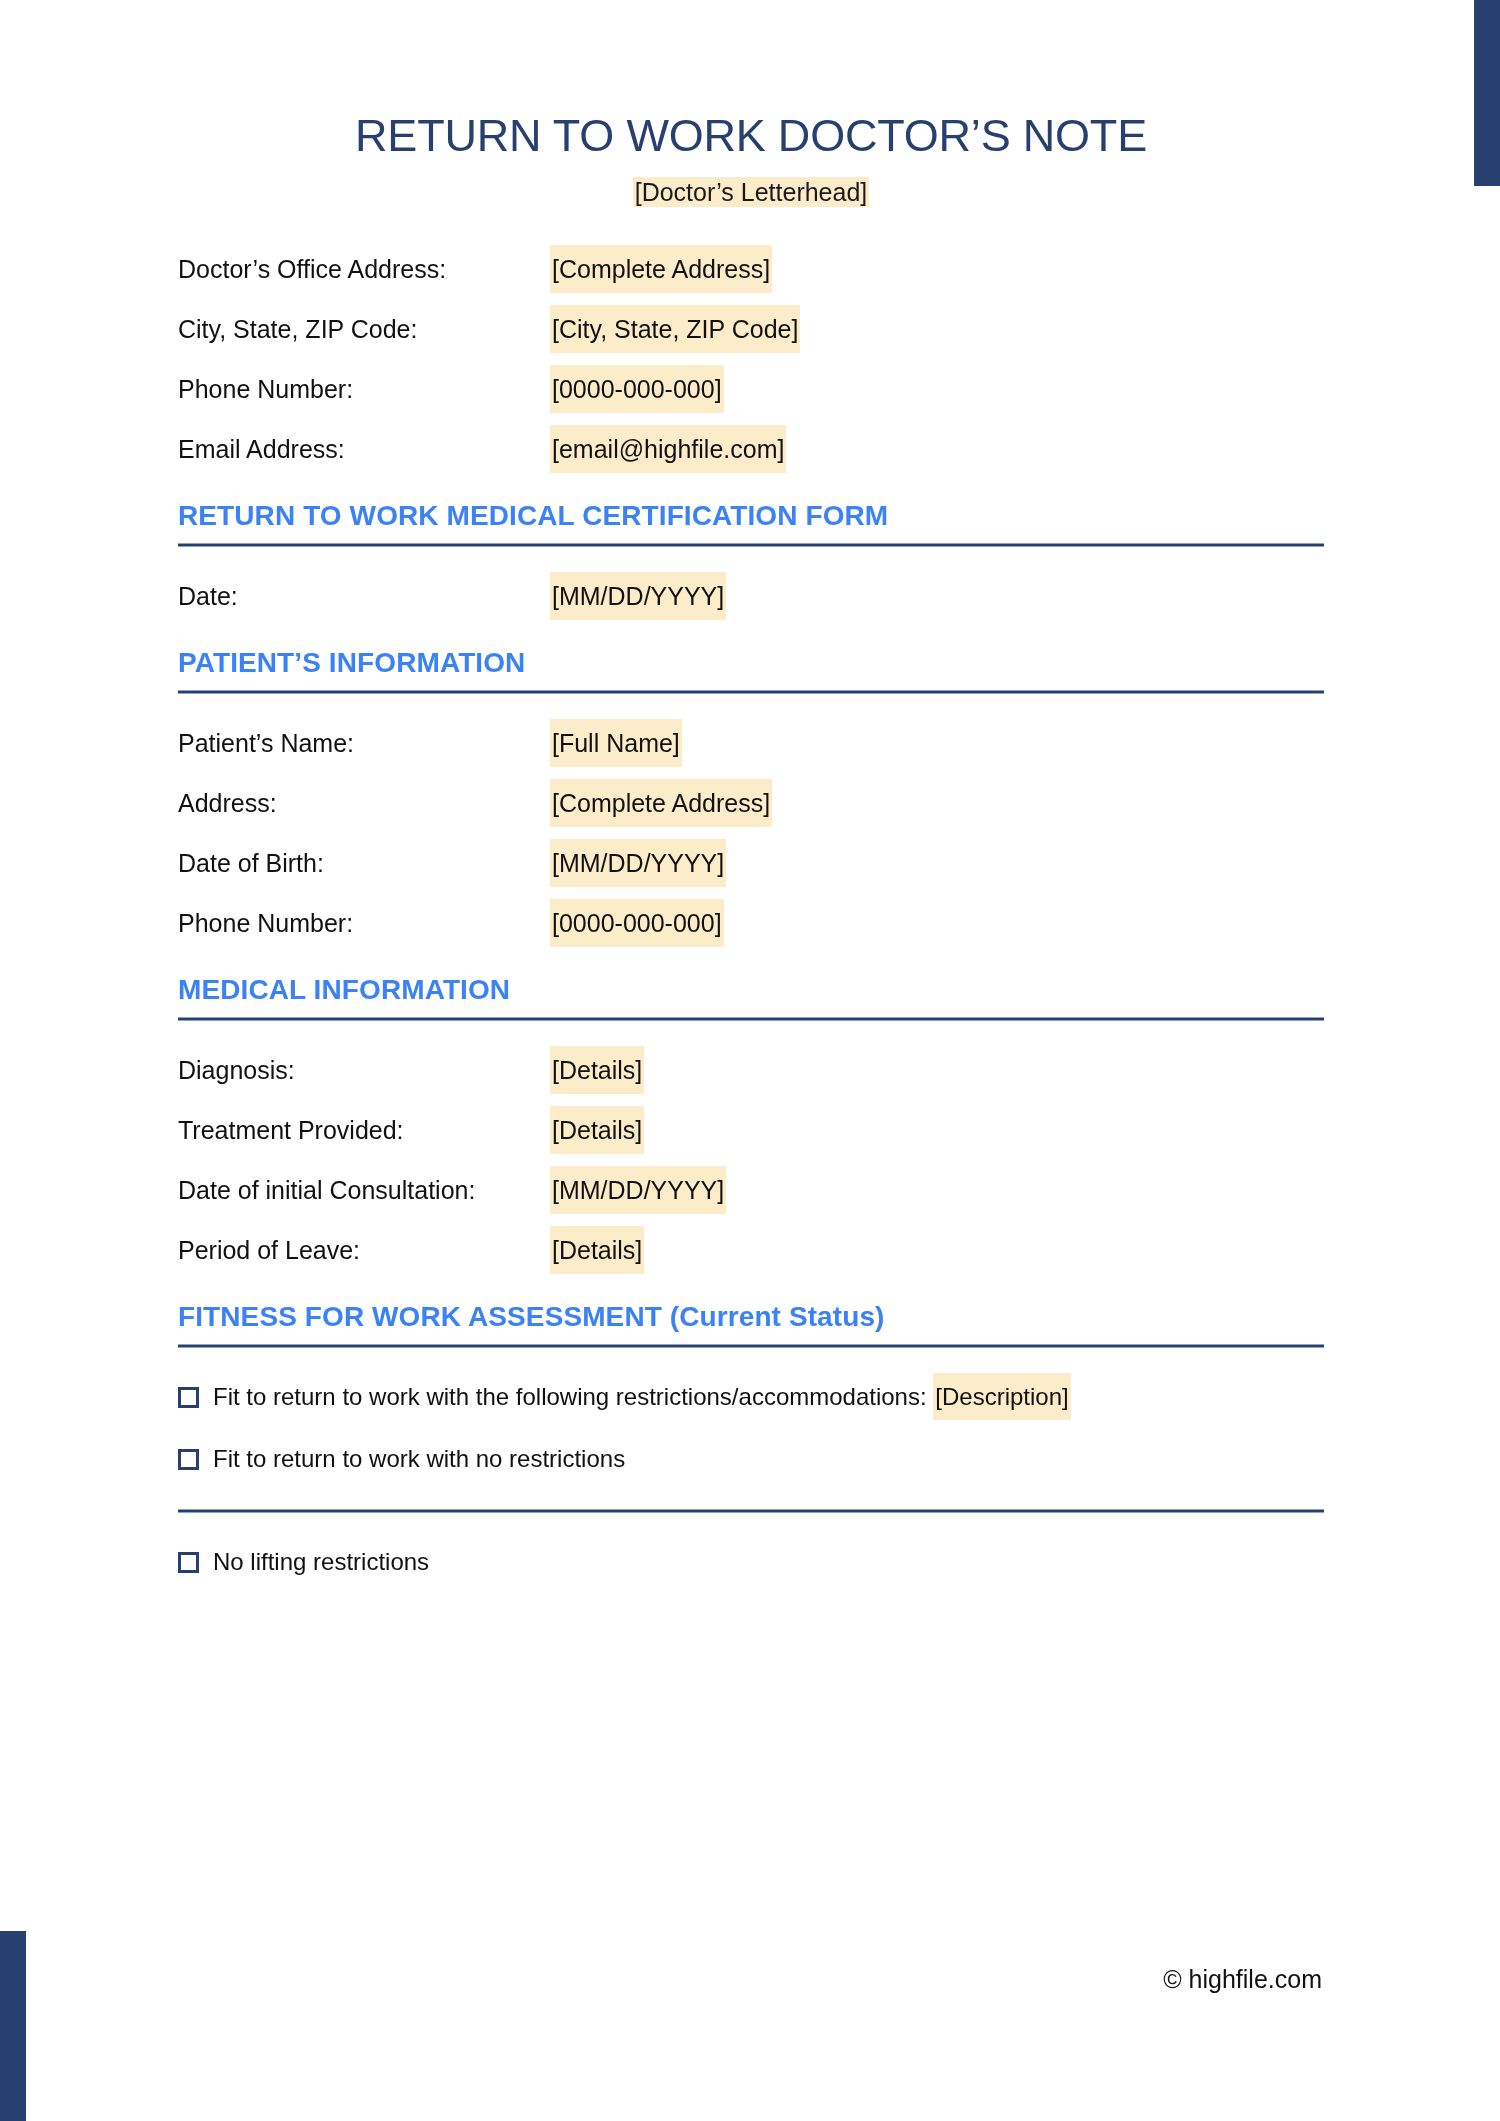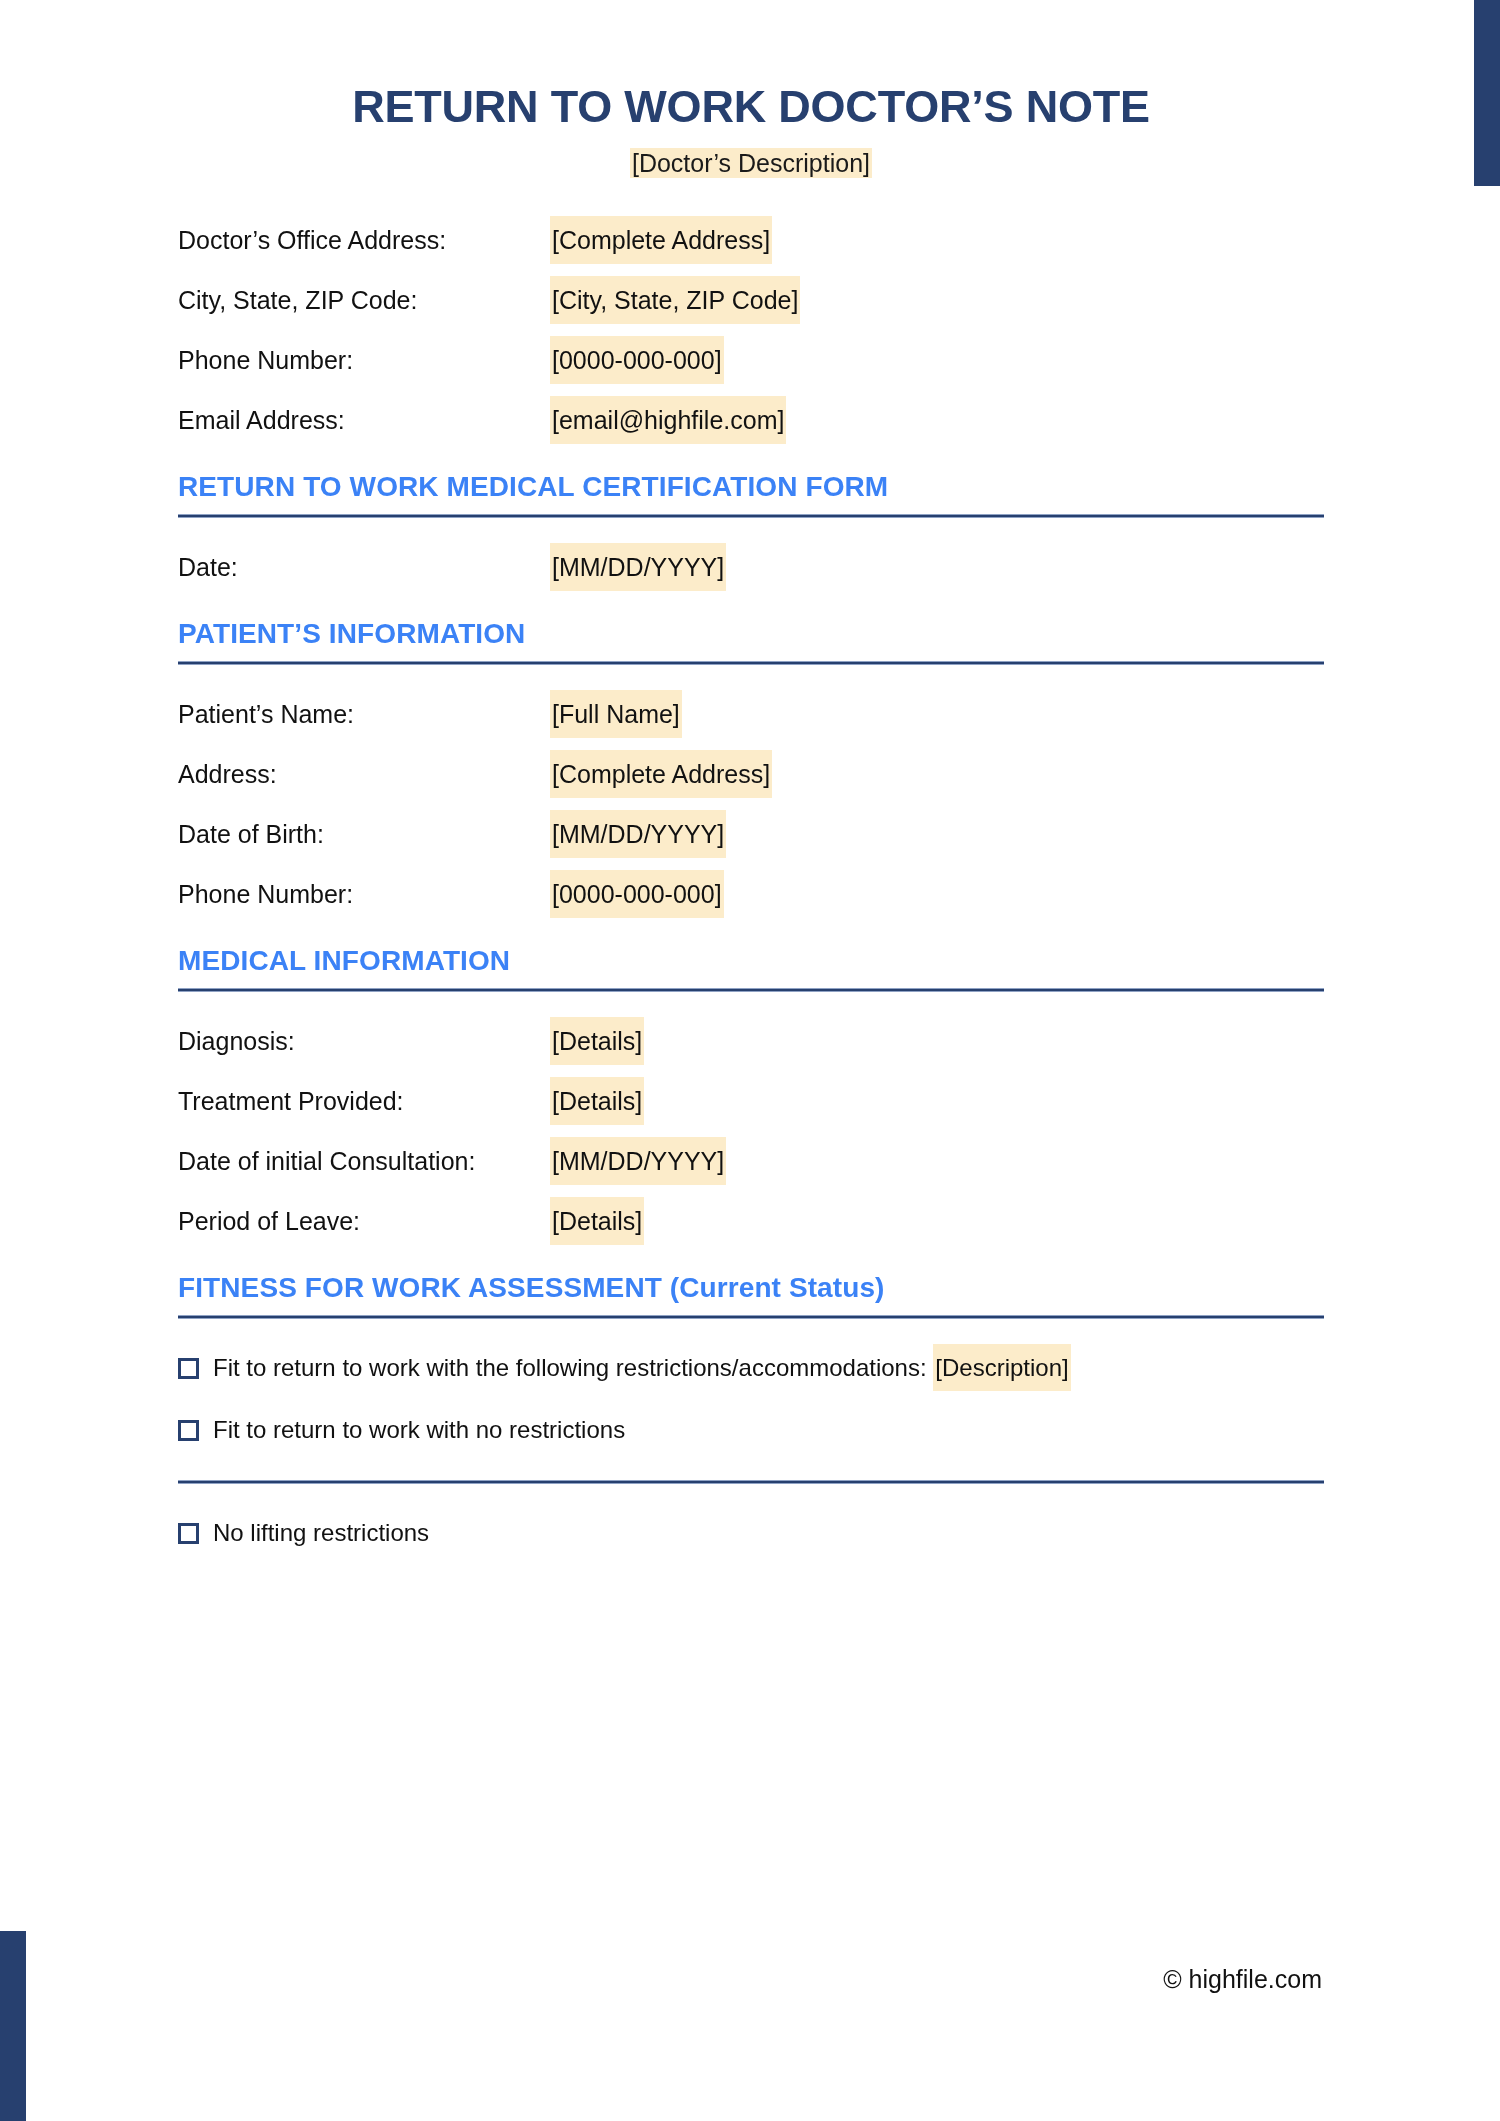--- a/index.html
+++ b/index.html
@@ -42,24 +42,24 @@
   .content {
     position: absolute;
     left: 178px;
     top: 0;
     width: 1146px;
   }
 
   
   .doc-title {
     margin: 0;
-    padding-top: 83px;
+    padding-top: 112px;
     text-align: center;
     font-size: 45px;
-    font-weight: bold;
+    font-weight: normal;
     color: #27406f;
     letter-spacing: -0.2px;
     line-height: 1.05;
   }
   .letterhead-wrap {
     text-align: center;
     margin-top: 19px;
   }
   .letterhead {
     font-size: 25px;
@@ -155,21 +155,21 @@
 <div class="page">
 
   <div class="bar-top-right"></div>
   <div class="bar-bottom-left"></div>
 
   <div class="content">
 
     <h1 class="doc-title">RETURN TO WORK DOCTOR’S NOTE</h1>
 
     <div class="letterhead-wrap">
-      <span class="letterhead">[Doctor’s Description]</span>
+      <span class="letterhead">[Doctor’s Letterhead]</span>
     </div>
 
     <div class="fields">
       <div class="field-row">
         <div class="field-label">Doctor’s Office Address:</div>
         <div class="field-value"><span class="hl">[Complete Address]</span></div>
       </div>
       <div class="field-row">
         <div class="field-label">City, State, ZIP Code:</div>
         <div class="field-value"><span class="hl">[City, State, ZIP Code]</span></div>

